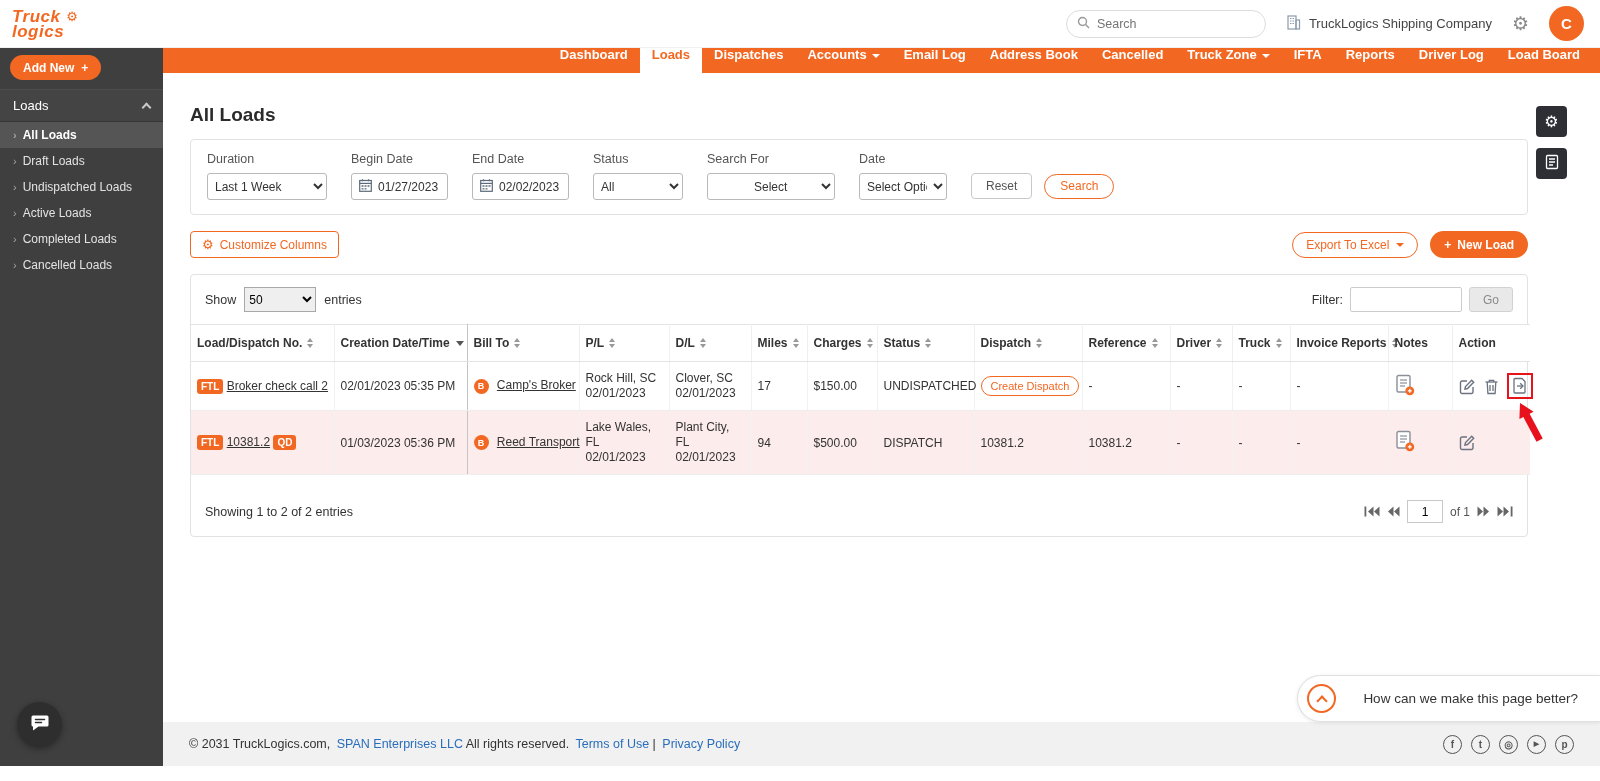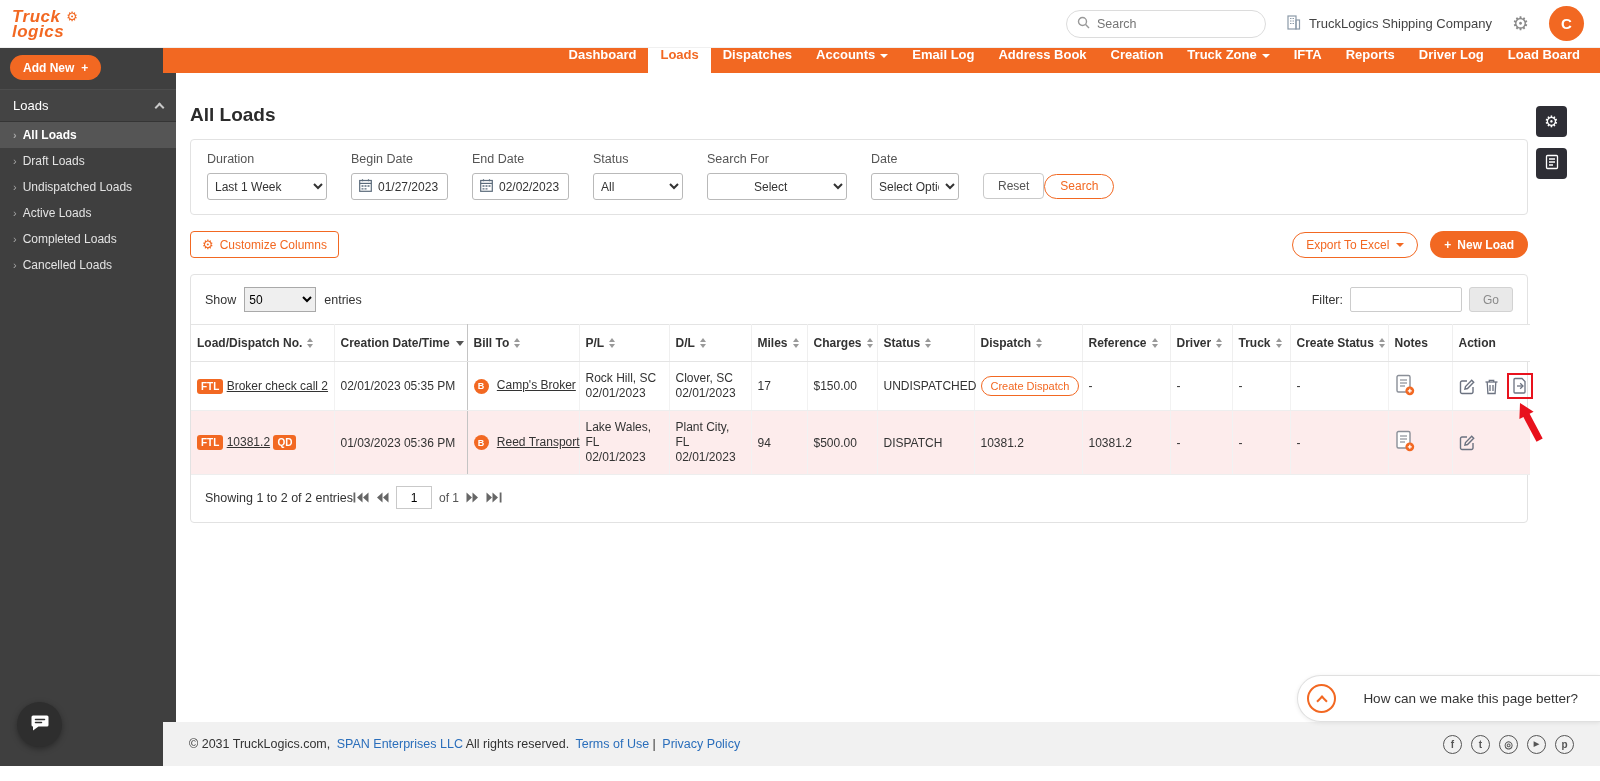--- a/index.html
+++ b/index.html
@@ -19,42 +19,42 @@
   .top-gear { font-size:19px; color:#8a8a8a; cursor:pointer; }
   .avatar { width:35px; height:35px; border-radius:50%; background:#f26822; color:#fff; font-weight:bold; font-size:15px; display:flex; align-items:center; justify-content:center; cursor:pointer; }
 
   
   .navbar { position:absolute; top:36px; left:163px; right:0; height:37px; background:#f26822; display:flex; justify-content:flex-end; align-items:stretch; padding-right:8px; z-index:7; }
   .nav-item { display:flex; align-items:center; gap:5px; padding:0 12px; color:#fff; font-size:13px; font-weight:bold; cursor:pointer; text-decoration:none; white-space:nowrap; }
   .nav-item.active { background:#fff; color:#f26822; }
   .caret { width:0; height:0; border-left:4px solid transparent; border-right:4px solid transparent; border-top:4px solid #fff; margin-top:2px; }
 
   
-  .sidebar { position:absolute; top:48px; left:0; width:176px; bottom:15px; background:#3f3f3f; z-index:6; }
+  .sidebar { position:absolute; top:48px; left:0; width:163px; bottom:15px; background:#3f3f3f; z-index:6; }
   .addnew-wrap { padding:7px 10px 9px; }
   .add-new { background:#f26822; color:#fff; border:none; border-radius:13px; height:25px; padding:0 13px; font-size:12px; font-weight:bold; display:inline-flex; align-items:center; gap:7px; cursor:pointer; }
   .side-section { display:flex; align-items:center; justify-content:space-between; padding:8px 13px; color:#fff; font-size:13px; border-top:1px solid #4d4d4d; border-bottom:1px solid #353535; cursor:pointer; background:#444; }
   .side-item { display:flex; align-items:center; gap:6px; padding:6px 10px 6px 13px; color:#e3e3e3; font-size:12px; cursor:pointer; }
   .side-item.active { background:#555; color:#fff; font-weight:bold; }
   .side-item .tri { color:#a5a5a5; font-size:11px; line-height:10px; }
   .chev { width:7px; height:7px; border-right:2px solid #c9c9c9; border-bottom:2px solid #c9c9c9; display:inline-block; }
   .chev.up { transform:rotate(-135deg); margin-top:4px; }
   .chev.down { transform:rotate(45deg); margin-bottom:3px; }
 
   
   .main { position:absolute; left:163px; top:85px; right:0; bottom:59px; padding:19px 72px 0 27px; background:#fff; overflow:hidden; }
   .page-title { font-size:19px; font-weight:bold; color:#2b2b2b; margin-bottom:13px; }
   .card { background:#fff; border:1px solid #e2e2e2; border-radius:4px; }
   .filter-card { display:flex; gap:24px; padding:12px 16px 14px; align-items:flex-end; }
   .fgroup { display:flex; flex-direction:column; gap:7px; }
   .fgroup label { font-size:12.5px; color:#555; }
   .fselect { height:27px; border:1px solid #b9b9b9; border-radius:3px; font-size:12px; color:#333; padding:0 3px; background:#fff; font-family:inherit; }
   .date-box { display:flex; align-items:center; height:27px; border:1px solid #b9b9b9; border-radius:3px; padding:0 7px; gap:6px; width:97px; background:#fff; }
   .date-box input { border:none; outline:none; width:100%; font-size:12px; color:#333; font-family:inherit; }
-  .fbuttons { display:flex; align-items:center; padding-bottom:1px; }
+  .fbuttons { display:flex; gap:12px; align-items:center; padding-bottom:1px; }
   .btn-reset { height:26px; padding:0 14px; border:1px solid #c9c9c9; background:#fff; border-radius:4px; font-size:12px; color:#555; cursor:pointer; }
   .btn-search { height:25px; padding:0 15px; border:1.5px solid #f26822; background:#fff; border-radius:13px; font-size:12px; color:#f26822; cursor:pointer; }
 
   .actions-row { display:flex; justify-content:space-between; align-items:center; margin:16px 0; }
   .btn-customize { display:inline-flex; align-items:center; gap:6px; border:1px solid #f26822; color:#f26822; background:#fff; border-radius:4px; height:27px; padding:0 11px; font-size:12px; cursor:pointer; }
   .btn-customize .g { font-size:13px; }
   .right-actions { display:flex; align-items:center; gap:12px; }
   .btn-export { border:1.5px solid #f26822; color:#f26822; background:#fff; border-radius:14px; height:26px; padding:0 13px; font-size:12px; display:inline-flex; align-items:center; gap:7px; cursor:pointer; }
   .caret-o { width:0; height:0; border-left:4px solid transparent; border-right:4px solid transparent; border-top:4px solid #f26822; }
   .btn-newload { background:#f26822; border:none; color:#fff; border-radius:14px; height:27px; padding:0 14px; font-size:12px; font-weight:bold; display:inline-flex; align-items:center; gap:6px; cursor:pointer; }
@@ -83,21 +83,21 @@
   a.cell-link { color:#333; text-decoration:underline; cursor:pointer; white-space:nowrap; }
   .nowrap { white-space:nowrap; }
   .bill-circle { width:15px; height:15px; border-radius:50%; background:#f26822; color:#fff; font-size:9px; font-weight:bold; display:inline-flex; align-items:center; justify-content:center; margin-right:5px; vertical-align:middle; }
   .two-line div { line-height:15px; }
   .btn-create-dispatch { border:1px solid #f26822; color:#f26822; border-radius:12px; background:#fff; font-size:11px; padding:3px 9px; cursor:pointer; white-space:nowrap; }
   .icon-btn { background:none; border:none; cursor:pointer; padding:0; display:inline-flex; align-items:center; }
   .action-cell { display:flex; align-items:center; gap:8px; }
   .boxed-wrap { position:relative; display:inline-flex; border:2px solid #e8121d; padding:2px 3px; }
   .red-arrow { position:absolute; top:26px; left:7px; pointer-events:none; z-index:3; }
 
-  .table-footer { display:flex; justify-content:flex-start; align-items:center; padding:11px 14px 13px; }
+  .table-footer { display:flex; justify-content:space-between; align-items:center; padding:25px 14px 13px; }
   .summary { font-size:12.5px; color:#333; }
   .pager { display:flex; align-items:center; gap:7px; color:#555; }
   .pg-ico { cursor:pointer; display:inline-flex; }
   .page-input { width:36px; height:23px; border:1px solid #c9c9c9; text-align:center; font-size:12px; font-family:inherit; }
   .pg-of { font-size:12px; }
 
   
   .rail { position:absolute; right:33px; top:106px; display:flex; flex-direction:column; gap:11px; z-index:9; }
   .rail-btn { width:31px; height:31px; border-radius:4px; background:#2e2e35; color:#fff; display:flex; align-items:center; justify-content:center; cursor:pointer; border:none; }
   .rail-btn .g { font-size:16px; color:#fff; }
@@ -169,21 +169,21 @@
       <span>Accounts</span>
       <span class="caret"></span>
     </a>
   <a class="nav-item">
       <span>Email Log</span>
     </a>
   <a class="nav-item">
       <span>Address Book</span>
     </a>
   <a class="nav-item">
-      <span>Creation</span>
+      <span>Cancelled</span>
     </a>
   <a class="nav-item">
       <span>Truck Zone</span>
       <span class="caret"></span>
     </a>
   <a class="nav-item">
       <span>IFTA</span>
     </a>
   <a class="nav-item">
       <span>Reports</span>
@@ -268,21 +268,21 @@
         </span>
         <input value="02/02/2023" style="">
       </div>
     </div>
     <div class="fgroup">
       <label>Status</label>
       <select class="fselect" style="width:90px;"><option>All</option></select>
     </div>
     <div class="fgroup">
       <label>Search For</label>
-      <select class="fselect" style="width:140px;padding-left:42px;"><option>Select</option></select>
+      <select class="fselect" style="width:128px;padding-left:42px;"><option>Select</option></select>
     </div>
     <div class="fgroup">
       <label>Date</label>
       <select class="fselect" style="width:88px;"><option>Select Option</option></select>
     </div>
     <div class="fbuttons">
       <button class="btn-reset">Reset</button>
       <button class="btn-search">Search</button>
     </div>
   </section>
@@ -413,21 +413,21 @@
                 </span>
               </span></th>
           <th><span class="th-inner">
                 <span>Truck</span>
                 <span class="sort">
                   <i class="t-up"></i>
                   <i class="t-down"></i>
                 </span>
               </span></th>
           <th><span class="th-inner">
-                <span>Create Status</span>
+                <span>Invoice Reports</span>
                 <span class="sort">
                   <i class="t-up"></i>
                   <i class="t-down"></i>
                 </span>
               </span></th>
           <th><span class="th-inner">
                 <span>Notes</span>
               </span></th>
           <th><span class="th-inner">
                 <span>Action</span>

